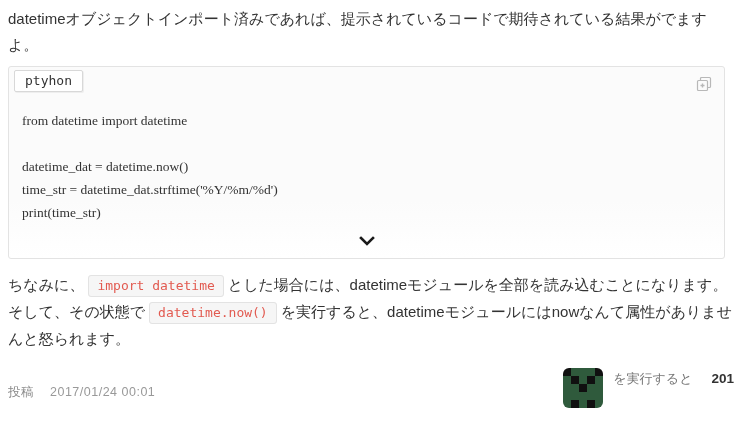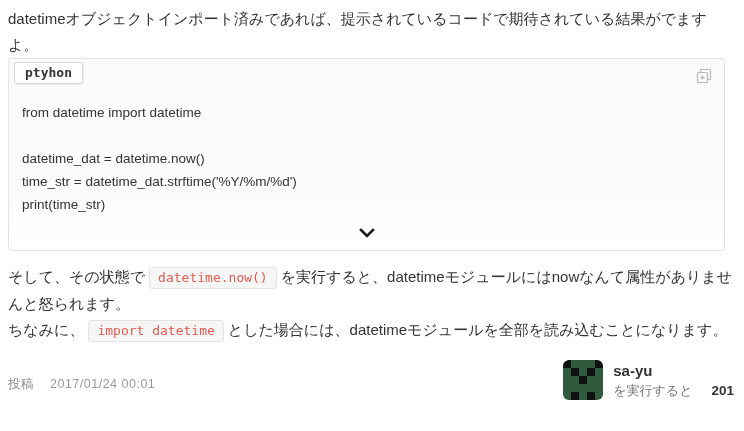--- a/index.html
+++ b/index.html
@@ -11,21 +11,21 @@
     overflow: hidden;
   }
   .content { padding: 6px 8px 0 8px; }
 
   .para {
     font-size: 15px;
     line-height: 26px;
     color: #333333;
     max-width: 726px;
   }
-  .para-lead { margin-bottom: 0; }
+  .para-lead { margin-bottom: 8px; }
 
   
   .code-block {
     position: relative;
     width: 717px;
     height: 193px;
     border: 1px solid #e3e3e3;
     border-radius: 3px;
     background: linear-gradient(to bottom, #fbfbfb 0%, #fbfbfb 70%, #ffffff 100%);
     margin-bottom: 13px;
@@ -34,35 +34,34 @@
     position: absolute;
     top: 3px; left: 5px;
     background: #ffffff;
     border: 1px solid #d8d8d8;
     border-radius: 2px;
     box-shadow: 1px 1px 0 #eeeeee;
     padding: 2px 10px 3px 10px;
     font-family: "DejaVu Sans Mono", "Liberation Mono", monospace;
     font-size: 13px;
     color: #333333;
-    font-weight: bold;
   }
   .copy-btn {
     position: absolute;
     top: 9px; right: 12px;
     width: 16px; height: 16px;
     background: transparent;
     border: none;
     cursor: pointer;
     color: #b8b8b8;
   }
   .code-pre {
     position: absolute;
     top: 42px; left: 13px; right: 12px;
-    font-family: Liberation Sans, sans-serif;
+    font-family: Liberation Serif, serif;
     font-size: 13.5px;
     line-height: 23px;
     color: #333333;
     white-space: pre;
     overflow: hidden;
   }
   .expand-btn {
     position: absolute;
     bottom: 12px; left: 50%;
     transform: translateX(-50%);
@@ -151,25 +150,25 @@
     <button class="expand-btn">
       <span>
         <svg width="16" height="10" viewBox="0 0 16 10" fill="none" stroke="currentColor" stroke-width="2.6" stroke-linecap="square">
           <path d="M2 2 L8 8 L14 2"></path>
         </svg>
       </span>
     </button>
   </div>
 
   <p class="para">
+    <span>ちなみに、</span><code class="inline-code">import datetime</code><span>とした場合には、datetimeモジュールを全部を読み込むことになります。</span>
+  </p>
+
+  <p class="para">
     <span>そして、その状態で</span><code class="inline-code">datetime.now()</code><span>を実行すると、datetimeモジュールにはnowなんて属性がありませんと怒られます。</span>
-  </p>
-
-  <p class="para">
-    <span>ちなみに、</span><code class="inline-code">import datetime</code><span>とした場合には、datetimeモジュールを全部を読み込むことになります。</span>
   </p>
 
   <div class="footer">
     <div class="posted">
       <span class="posted-label">投稿</span><span>2017/01/24 00:01</span>
     </div>
 
     <div class="user-card">
       <div class="avatar">
           <div style="background: rgb(16, 16, 16);"></div>
@@ -192,21 +191,20 @@
           <div style="background: rgb(47, 90, 60);"></div>
           <div style="background: rgb(47, 90, 60);"></div>
           <div style="background: rgb(47, 90, 60);"></div>
           <div style="background: rgb(47, 90, 60);"></div>
           <div style="background: rgb(16, 16, 16);"></div>
           <div style="background: rgb(47, 90, 60);"></div>
           <div style="background: rgb(16, 16, 16);"></div>
           <div style="background: rgb(47, 90, 60);"></div>
         </div>
       <div class="user-meta">
-        <div class="username">sa-yu</div>
         <div class="score-line">
           <span>を実行すると</span><span class="score-value">201</span>
         </div>
       </div>
     </div>
   </div>
 
 </div>
 
 </body></html>

